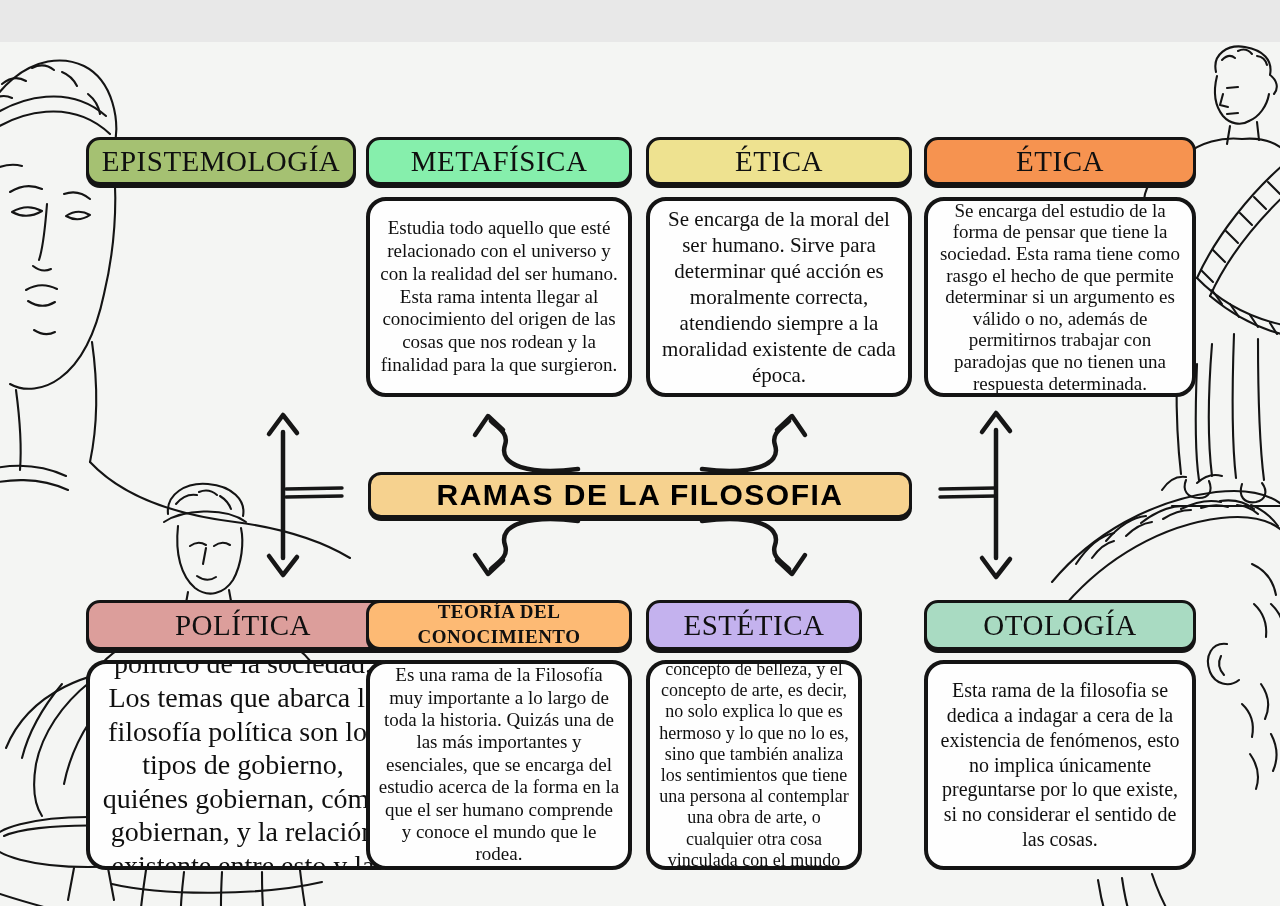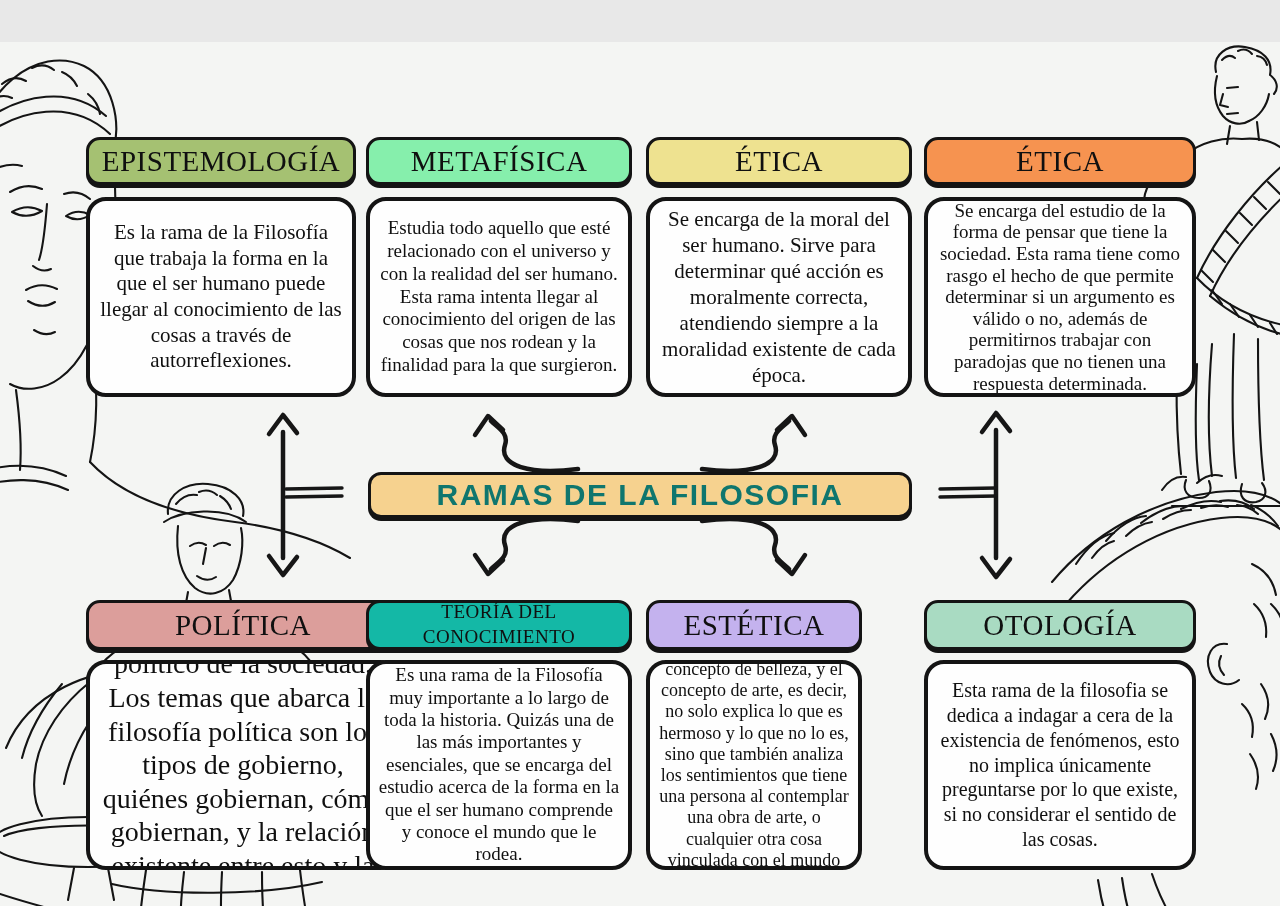--- a/index.html
+++ b/index.html
@@ -44,21 +44,21 @@
   .fs-f{font-size:19px;line-height:1.18}
   .fs-g{font-size:18px;line-height:1.18}
   .fs-h{font-size:20px;line-height:1.24}
 
   .center-box{
     position:absolute;z-index:2;left:368px;top:430px;width:544px;height:46px;
     box-sizing:border-box;border:3px solid #141414;border-radius:13px;
     box-shadow:0 3px 0 #141414;
     display:flex;align-items:center;justify-content:center;
     font-family:"Liberation Sans","DejaVu Sans",sans-serif;
-    font-weight:700;font-size:30px;letter-spacing:1.5px;color:#0f766e;
+    font-weight:700;font-size:30px;letter-spacing:1.5px;color:#000000;
   }
 </style>
 </head>
 <body>
 
 <div class="canvas" style="background-color: rgb(244, 245, 243);">
 
   <svg class="layer statues" viewBox="0 0 1280 906" aria-hidden="true">
     <g class="sk">
       <path d="M-28 120 C-22 48 38 2 84 24 C112 38 122 78 113 112"></path>
@@ -226,21 +226,20 @@
       <polyline class="ak" points="475,513 488,532 503,518"></polyline>
     </g>
     <g>
       <path class="ak" d="M702 479 C750 473 782 482 775 503 C771 515 782 520 789 527"></path>
       <polyline class="ak" points="805,513 792,532 777,518"></polyline>
     </g>
   </svg>
 
   <section class="branch" style="left:86px;top:95px;width:270px;">
     <div class="hdr" style="background-color: rgb(165, 193, 114);">EPISTEMOLOGÍA</div>
-    <div class="bodybox fs-a">Es la rama de la Filosofía que trabaja la forma en la que el ser humano puede llegar al conocimiento de las cosas a través de autorreflexiones.</div>
   </section>
 
   <section class="branch" style="left:366px;top:95px;width:266px;">
     <div class="hdr" style="background-color: #86efac;">METAFÍSICA</div>
     <div class="bodybox fs-b">Estudia todo aquello que esté relacionado con el universo y con la realidad del ser humano. Esta rama intenta llegar al conocimiento del origen de las cosas que nos rodean y la finalidad para la que surgieron.</div>
   </section>
 
   <section class="branch" style="left:646px;top:95px;width:266px;">
     <div class="hdr" style="background-color: rgb(238, 226, 144);">ÉTICA</div>
     <div class="bodybox fs-c">Se encarga de la moral del ser humano. Sirve para determinar qué acción es moralmente correcta, atendiendo siempre a la moralidad existente de cada época.</div>
@@ -252,21 +251,21 @@
   </section>
 
   <div class="center-box" style="background-color: rgb(246, 210, 143);">RAMAS DE LA FILOSOFIA</div>
 
   <section class="branch row2" style="left:86px;top:558px;width:314px;">
     <div class="hdr" style="background-color: rgb(220, 158, 155);">POLÍTICA</div>
     <div class="bodybox fs-e">Se encarga del aspecto político de la sociedad. Los temas que abarca la filosofía política son los tipos de gobierno, quiénes gobiernan, cómo gobiernan, y la relación existente entre esto y la sociedad.</div>
   </section>
 
   <section class="branch row2" style="left:366px;top:558px;width:266px;">
-    <div class="hdr hdr-small" style="background-color: #14b8a6;">TEORÍA DEL CONOCIMIENTO</div>
+    <div class="hdr hdr-small" style="background-color: #fdba74; font-weight: bold;">TEORÍA DEL CONOCIMIENTO</div>
     <div class="bodybox fs-f">Es una rama de la Filosofía muy importante a lo largo de toda la historia. Quizás una de las más importantes y esenciales, que se encarga del estudio acerca de la forma en la que el ser humano comprende y conoce el mundo que le rodea.</div>
   </section>
 
   <section class="branch row2" style="left:646px;top:558px;width:216px;">
     <div class="hdr" style="background-color: rgb(196, 178, 238);">ESTÉTICA</div>
     <div class="bodybox fs-g">Esta parte se centra en el concepto de belleza, y el concepto de arte, es decir, no solo explica lo que es hermoso y lo que no lo es, sino que también analiza los sentimientos que tiene una persona al contemplar una obra de arte, o cualquier otra cosa vinculada con el mundo de la estética</div>
   </section>
 
   <section class="branch row2" style="left:924px;top:558px;width:272px;">
     <div class="hdr" style="background-color: rgb(169, 219, 194);">OTOLOGÍA</div>

